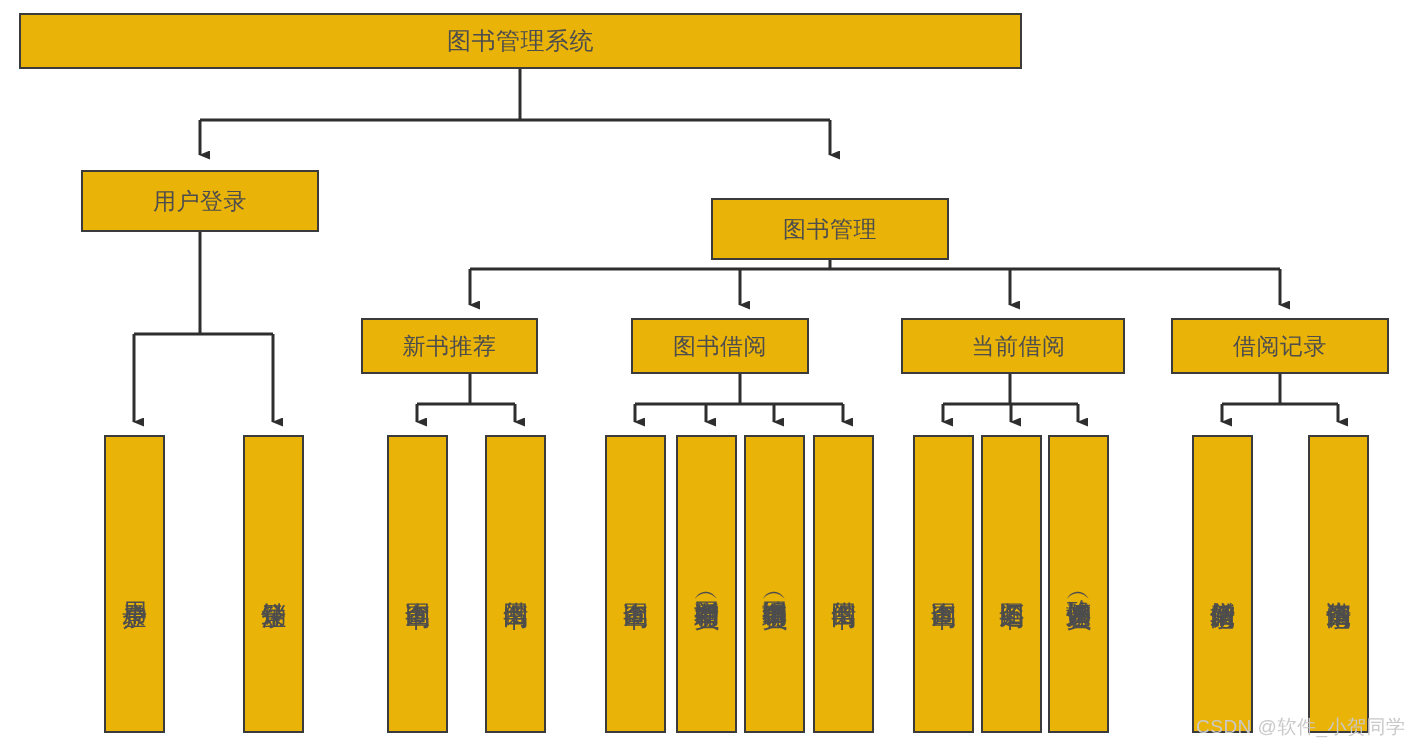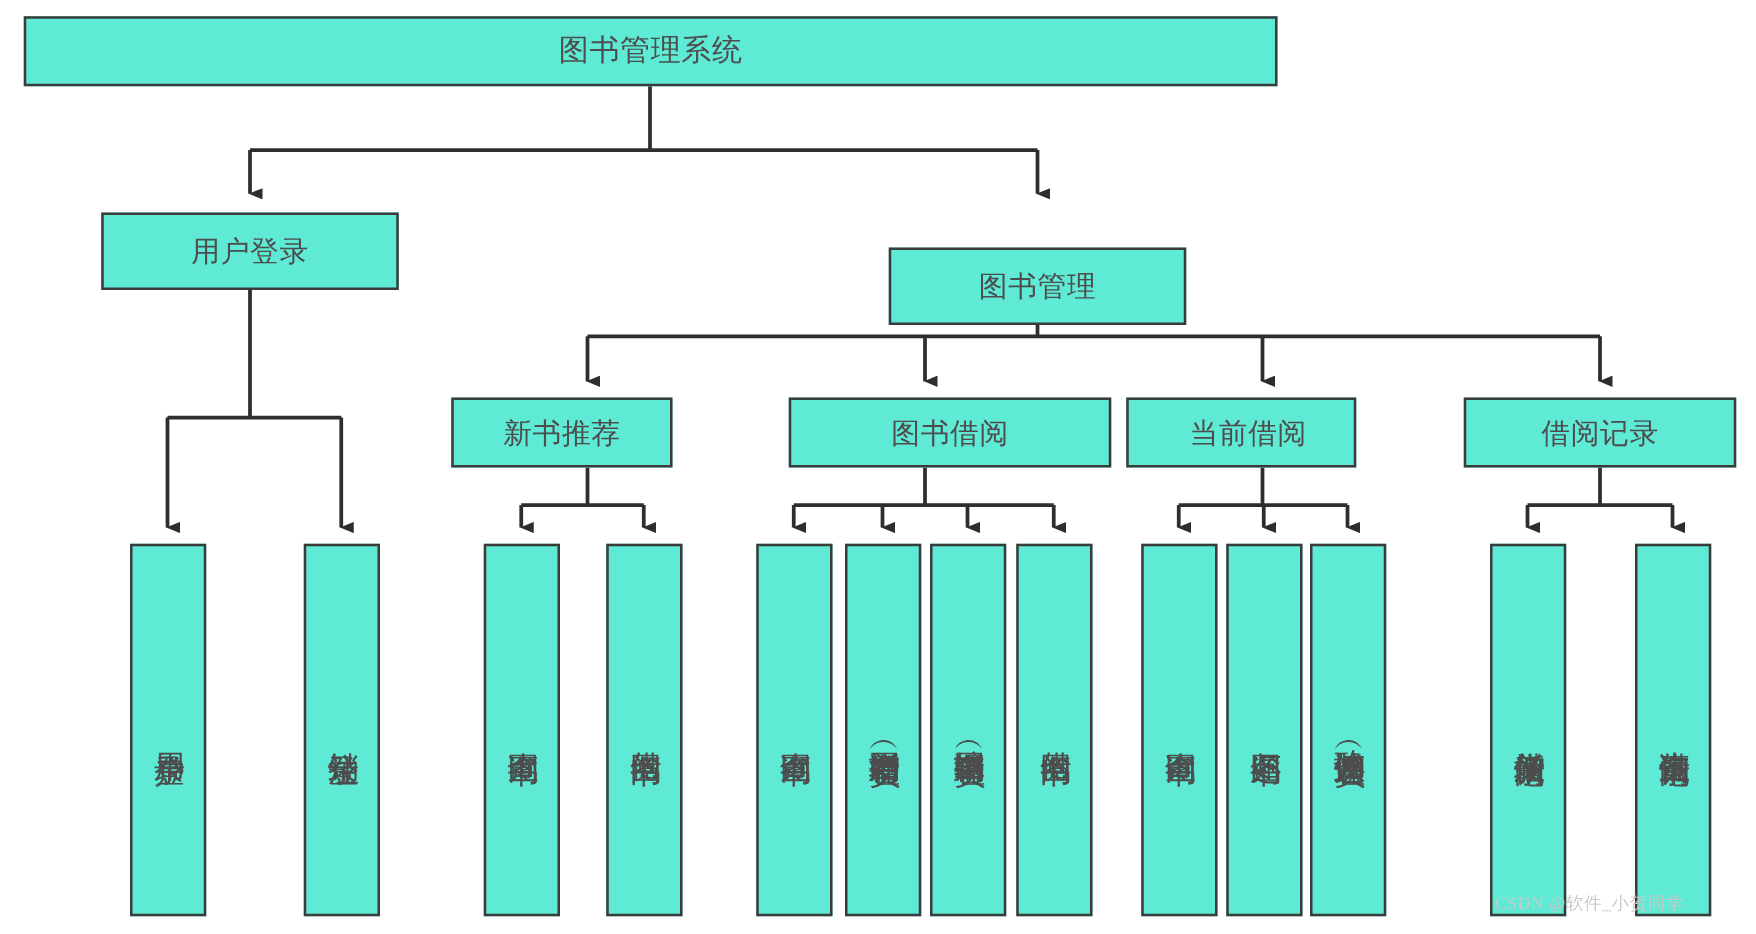--- a/index.html
+++ b/index.html
@@ -22,21 +22,21 @@
     left: 0;
     top: 0;
     width: 1405px;
     height: 747px;
     pointer-events: none;
   }
   .node {
     position: absolute;
     box-sizing: border-box;
     border: 2.5px solid #3b3b3b;
-    background: #5eead4;
+    background: #eab308;
     display: flex;
     align-items: center;
     justify-content: center;
     color: #4a4a4a;
   }
   .node .label {
     display: block;
     text-align: center;
     line-height: 1.06;
     white-space: nowrap;
@@ -55,25 +55,24 @@
   }
   .node.vert .label {
     writing-mode: vertical-rl;
     text-orientation: upright;
     font-size: 25px;
     line-height: 1.18;
     letter-spacing: 1px;
   }
   .watermark {
     position: absolute;
-    font-size: 14px;
+    font-size: 19px;
     color: #c9c9c9;
     white-space: nowrap;
     letter-spacing: 0.5px;
-    font-family: Liberation Serif, serif;
   }
 </style>
 </head>
 <body>
 
 <div id="canvas">
 
   <svg id="wires" viewBox="0 0 1405 747" xmlns="http://www.w3.org/2000/svg">
     <defs>
       <marker id="arrow" markerWidth="9" markerHeight="11" refX="4.5" refY="10" orient="auto" markerUnits="userSpaceOnUse">
@@ -131,24 +130,24 @@
   <div class="node horiz" style="left:81px; top:170px; width:238px; height:62px;">
     <span class="label">用户登录</span>
   </div>
   <div class="node horiz" style="left:711px; top:170px; width:238px; height:62px;margin-top:28px;">
     <span class="label">图书管理</span>
   </div>
 
   <div class="node horiz" style="left:361px; top:318px; width:177px; height:56px;">
     <span class="label">新书推荐</span>
   </div>
-  <div class="node horiz" style="left:631px; top:318px; width:258px; height:56px;">
+  <div class="node horiz" style="left:631px; top:318px; width:178px; height:56px;">
     <span class="label">图书借阅</span>
   </div>
-  <div class="node horiz" style="left:901px; top:318px; width:184px; height:56px;padding-left:11px;">
+  <div class="node horiz" style="left:901px; top:318px; width:224px; height:56px;padding-left:11px;">
     <span class="label">当前借阅</span>
   </div>
   <div class="node horiz" style="left:1171px; top:318px; width:218px; height:56px;">
     <span class="label">借阅记录</span>
   </div>
 
   <div class="node vert" style="left:104px; top:435px; width:61px; height:298px;">
     <span class="label">用户登录</span>
   </div>
   <div class="node vert" style="left:243px; top:435px; width:61px; height:298px;">

